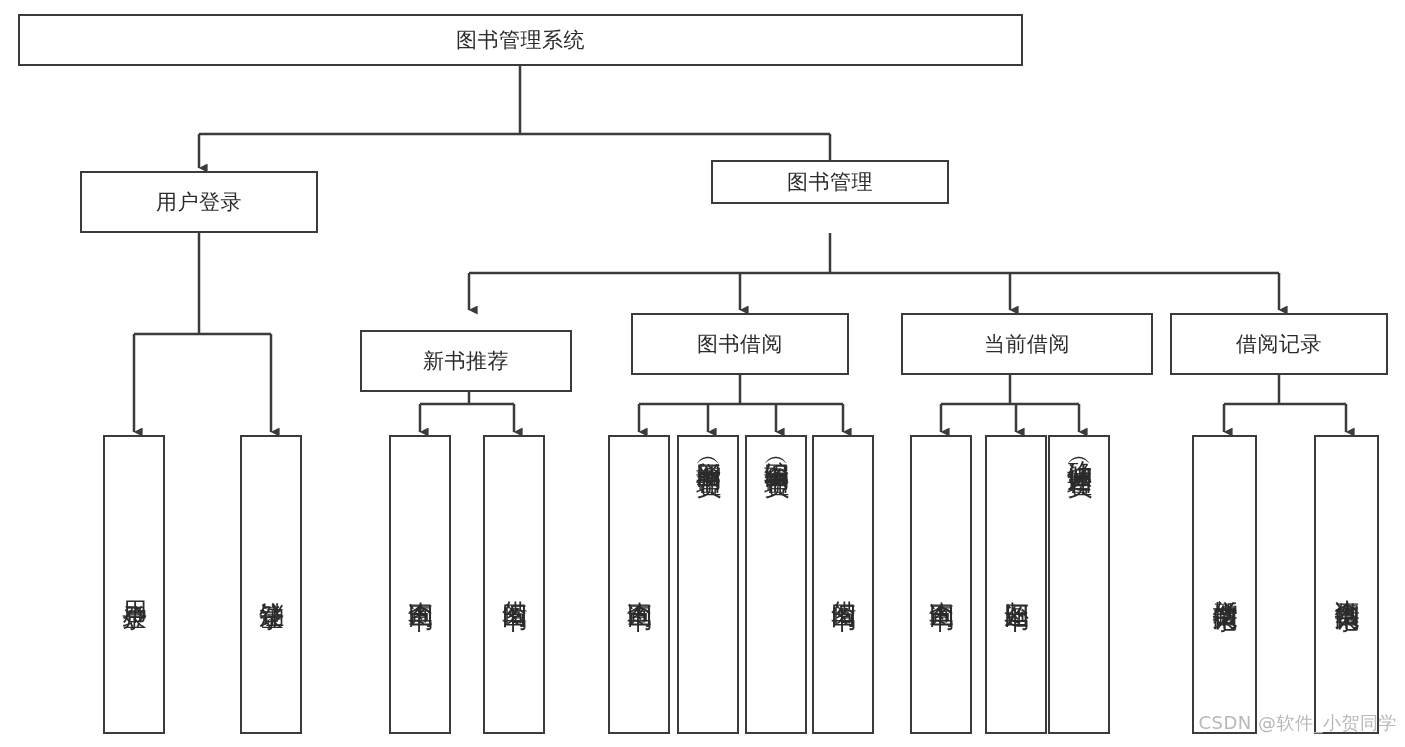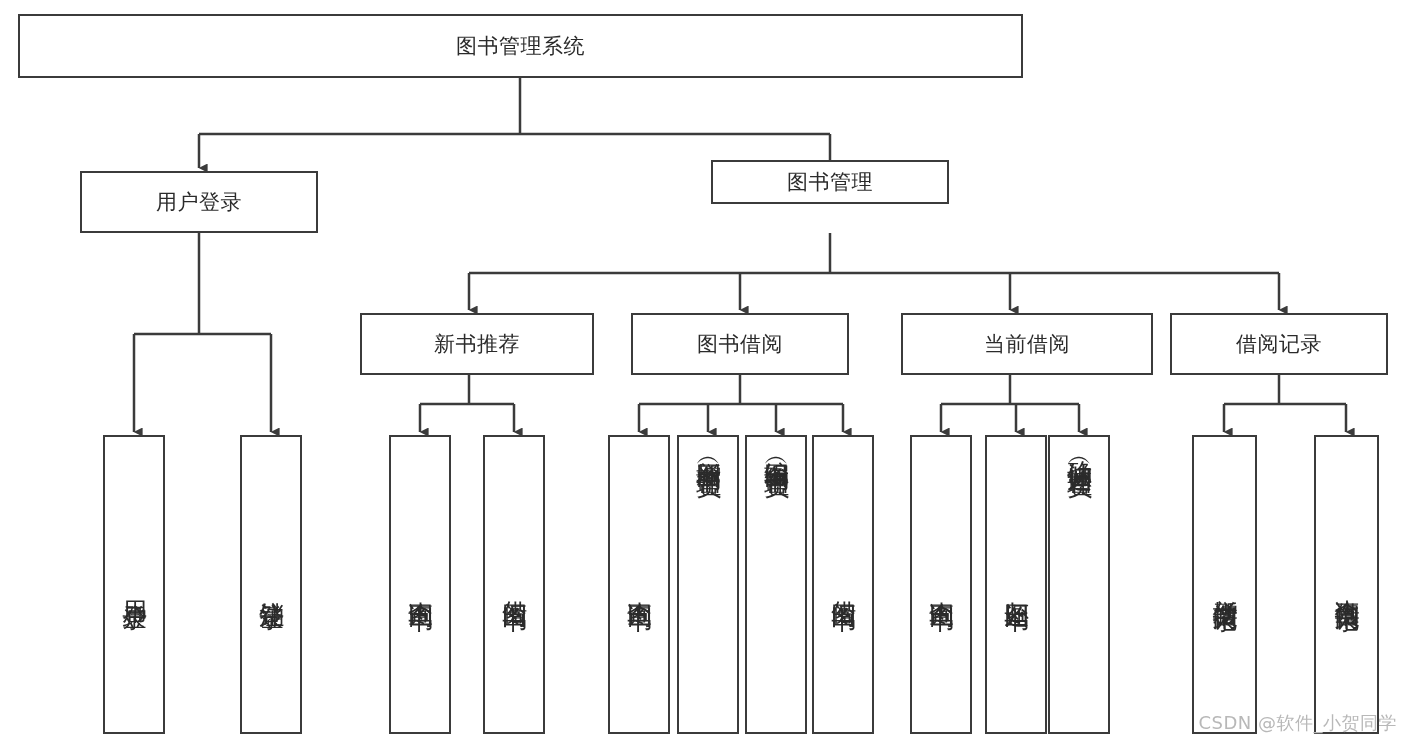--- a/index.html
+++ b/index.html
@@ -110,30 +110,30 @@
         <path d="M1016,404 L1016,432" marker-end="url(#arrowhead)"></path>
         <path d="M1079,404 L1079,432" marker-end="url(#arrowhead)"></path>
         <path d="M1279,375 L1279,404"></path>
         <path d="M1224,404 L1346,404"></path>
         <path d="M1224,404 L1224,432" marker-end="url(#arrowhead)"></path>
         <path d="M1346,404 L1346,432" marker-end="url(#arrowhead)"></path>
       </g>
   </svg>
 
   <div id="node-layer">
-      <div class="node horiz root" style="left: 18px; top: 14px; width: 1005px; height: 64px;">
+      <div class="node horiz root" style="left: 18px; top: 14px; width: 1005px; height: 52px;">
         <span>图书管理系统</span>
       </div>
       <div class="node horiz" style="left: 80px; top: 171px; width: 238px; height: 62px;">
         <span>用户登录</span>
       </div>
       <div class="node horiz" style="left: 711px; top: 160px; width: 238px; height: 44px; text-align: center;">
         <span>图书管理</span>
       </div>
-      <div class="node horiz" style="left: 360px; top: 313px; width: 234px; height: 62px;">
+      <div class="node horiz" style="left: 360px; top: 330px; width: 212px; height: 62px;">
         <span>新书推荐</span>
       </div>
       <div class="node horiz" style="left: 631px; top: 313px; width: 218px; height: 62px;">
         <span>图书借阅</span>
       </div>
       <div class="node horiz" style="left: 901px; top: 313px; width: 252px; height: 62px;">
         <span>当前借阅</span>
       </div>
       <div class="node horiz" style="left: 1170px; top: 313px; width: 218px; height: 62px;">
         <span>借阅记录</span>

